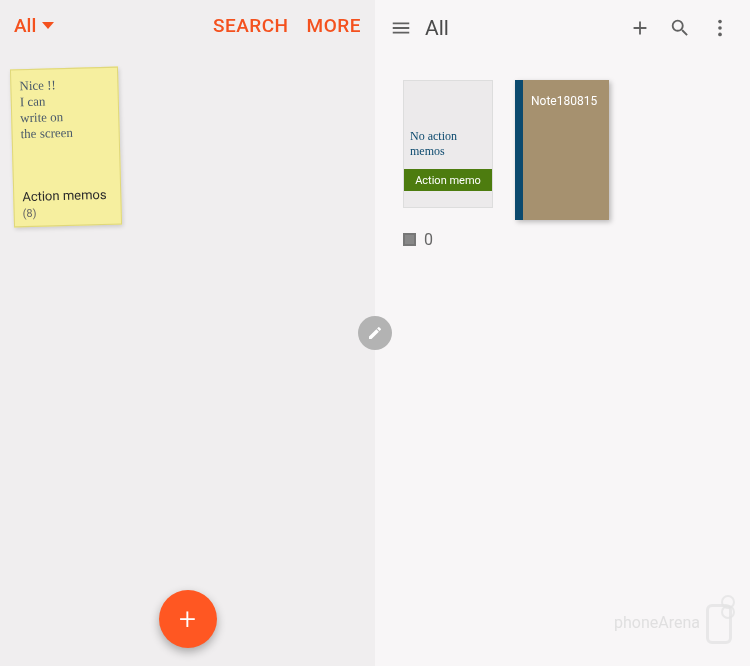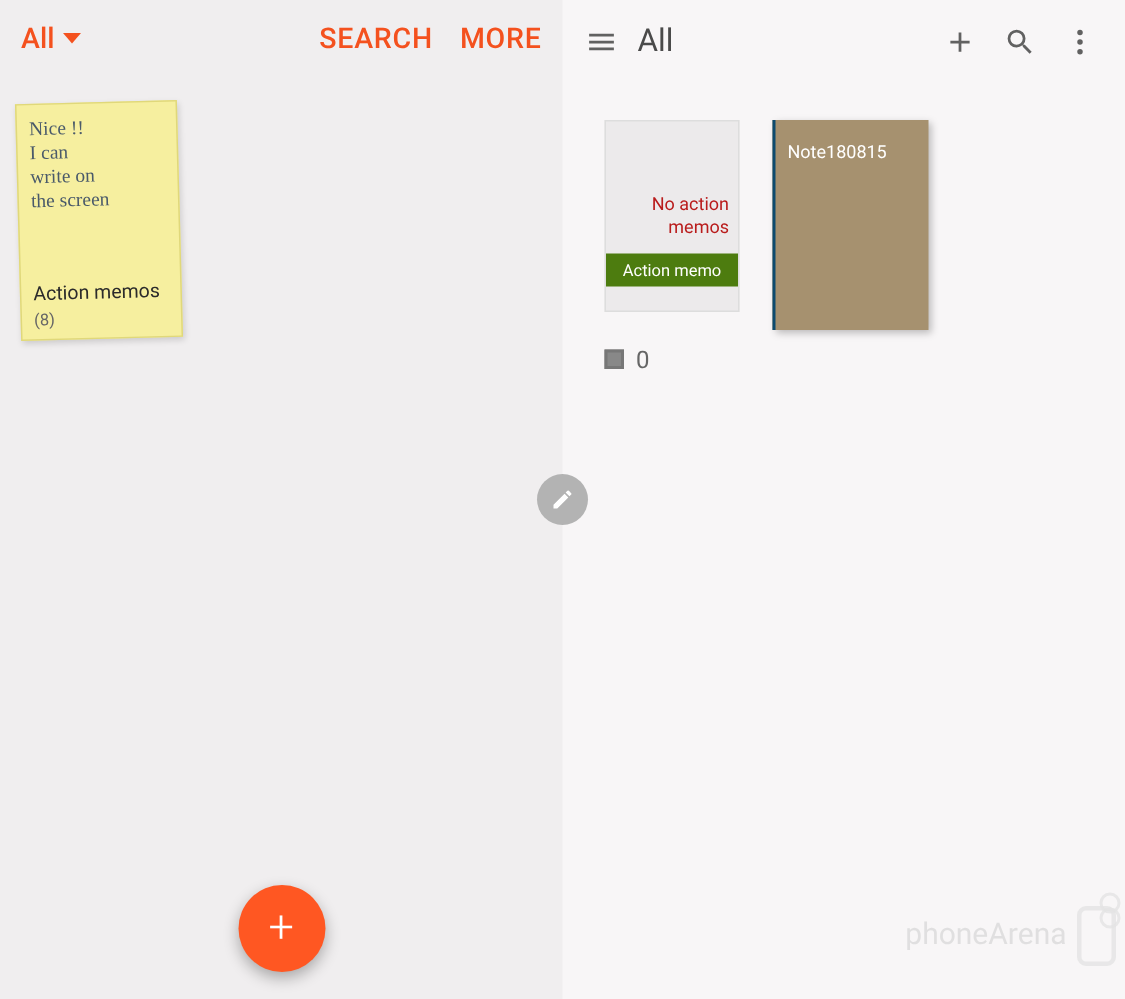--- a/index.html
+++ b/index.html
@@ -163,41 +163,42 @@
       position: relative;
       display: flex;
       flex-direction: column;
       align-items: center;
       justify-content: center;
       border: 1px solid #ddd;
       cursor: pointer;
     }
     .card-memo .msg {
       font-size: 12px;
-      color: #b91c1c;
-      text-align: right;
+      color: #0c4a6e;
+      text-align: left;
       line-height: 15px;
       padding: 0 6px;
+      font-family: Liberation Serif, serif;
     }
     .card-memo .bar {
       position: absolute;
       bottom: 16px; left: 0; right: 0;
       height: 22px;
       background: #4d7c0f;
       color: #fff;
       font-size: 11px;
       display: flex;
       align-items: center;
       justify-content: center;
     }
     .card-note {
-      width: 104px;
+      width: 94px;
       height: 140px;
       background: #a6916f;
-      border-left: 2px solid #0c4a6e;
+      border-left: 8px solid #0c4a6e;
       box-shadow: 2px 2px 5px rgba(0,0,0,0.25);
       padding: 14px 8px 0 8px;
       cursor: pointer;
     }
     .card-note .nt {
       color: #fff;
       font-size: 12px;
     }
     .below {
       display: flex;
@@ -211,24 +212,24 @@
       background: #888;
     }
     .below .num {
       font-size: 16px;
       color: #666;
     }
 
     
     .watermark {
       position: absolute;
-      right: 6px;
+      right: 18px;
       bottom: 22px;
       color: #d9d9d9cc;
-      font-size: 20px;
+      font-size: 16px;
       font-weight: 400;
       pointer-events: none;
     }
     .watermark .phone-icon {
       display: inline-block;
       width: 26px; height: 40px;
       border: 3px solid #e3e3e3cc;
       border-radius: 6px;
       vertical-align: middle;
       margin-left: 2px;

